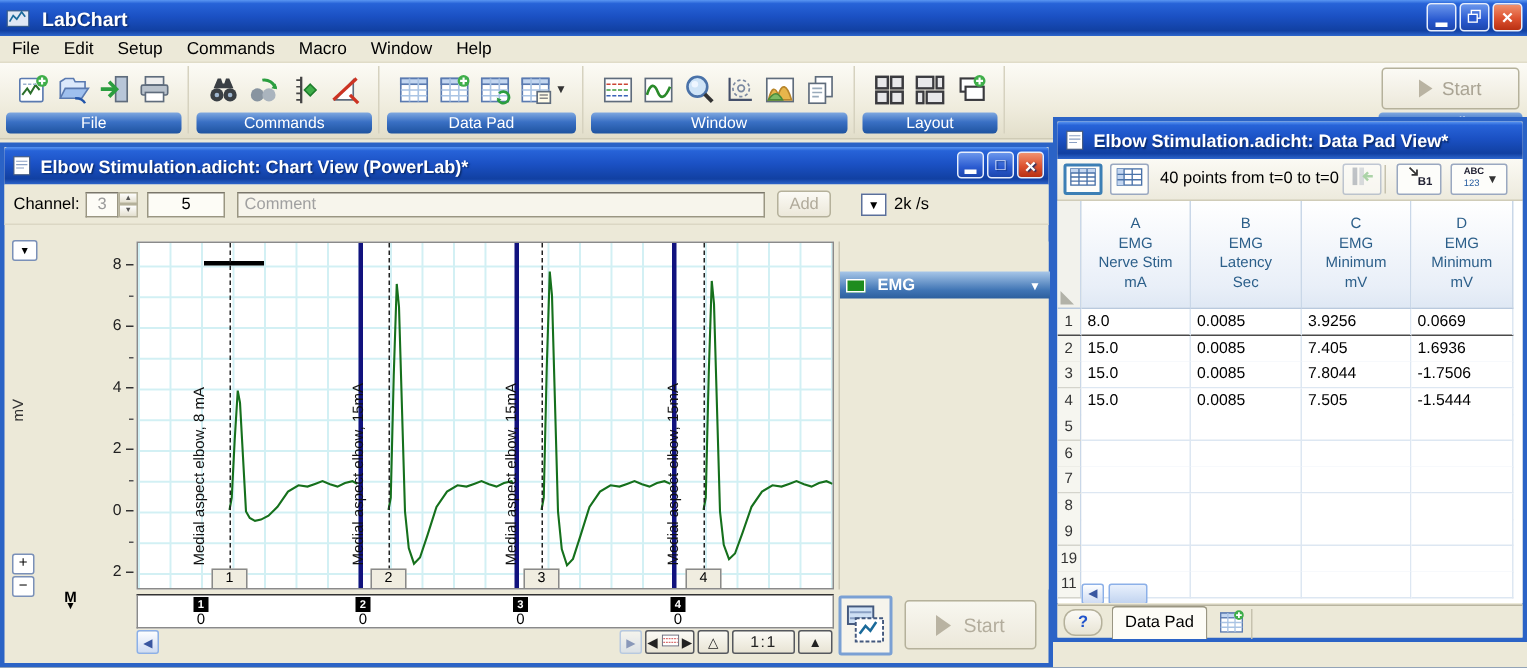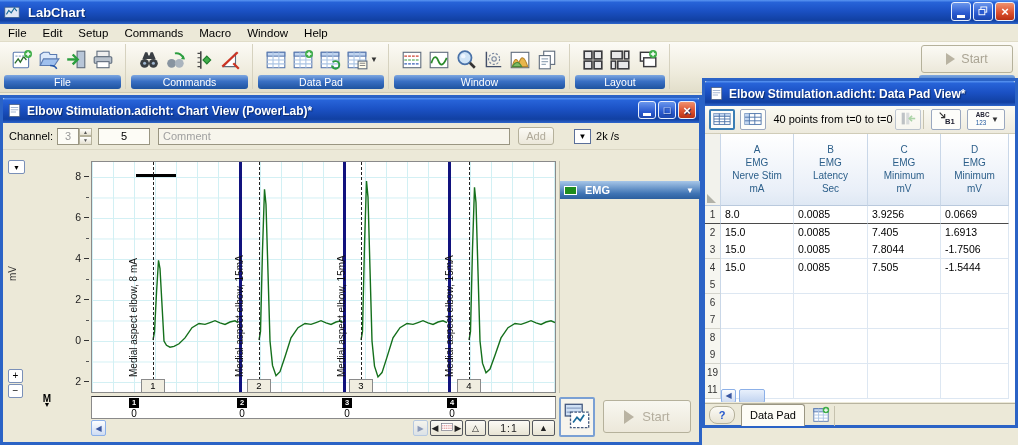--- a/index.html
+++ b/index.html
@@ -587,21 +587,21 @@
             <div class="dp-cell">8.0</div>
             <div class="dp-cell">0.0085</div>
             <div class="dp-cell">3.9256</div>
             <div class="dp-cell">0.0669</div>
           </div>
           <div class="dp-row">
             <div class="dp-rn">2</div>
             <div class="dp-cell">15.0</div>
             <div class="dp-cell">0.0085</div>
             <div class="dp-cell">7.405</div>
-            <div class="dp-cell">1.6913</div>
+            <div class="dp-cell">1.6936</div>
           </div>
           <div class="dp-row">
             <div class="dp-rn">3</div>
             <div class="dp-cell">15.0</div>
             <div class="dp-cell">0.0085</div>
             <div class="dp-cell">7.8044</div>
             <div class="dp-cell">-1.7506</div>
           </div>
           <div class="dp-row">
             <div class="dp-rn">4</div>

